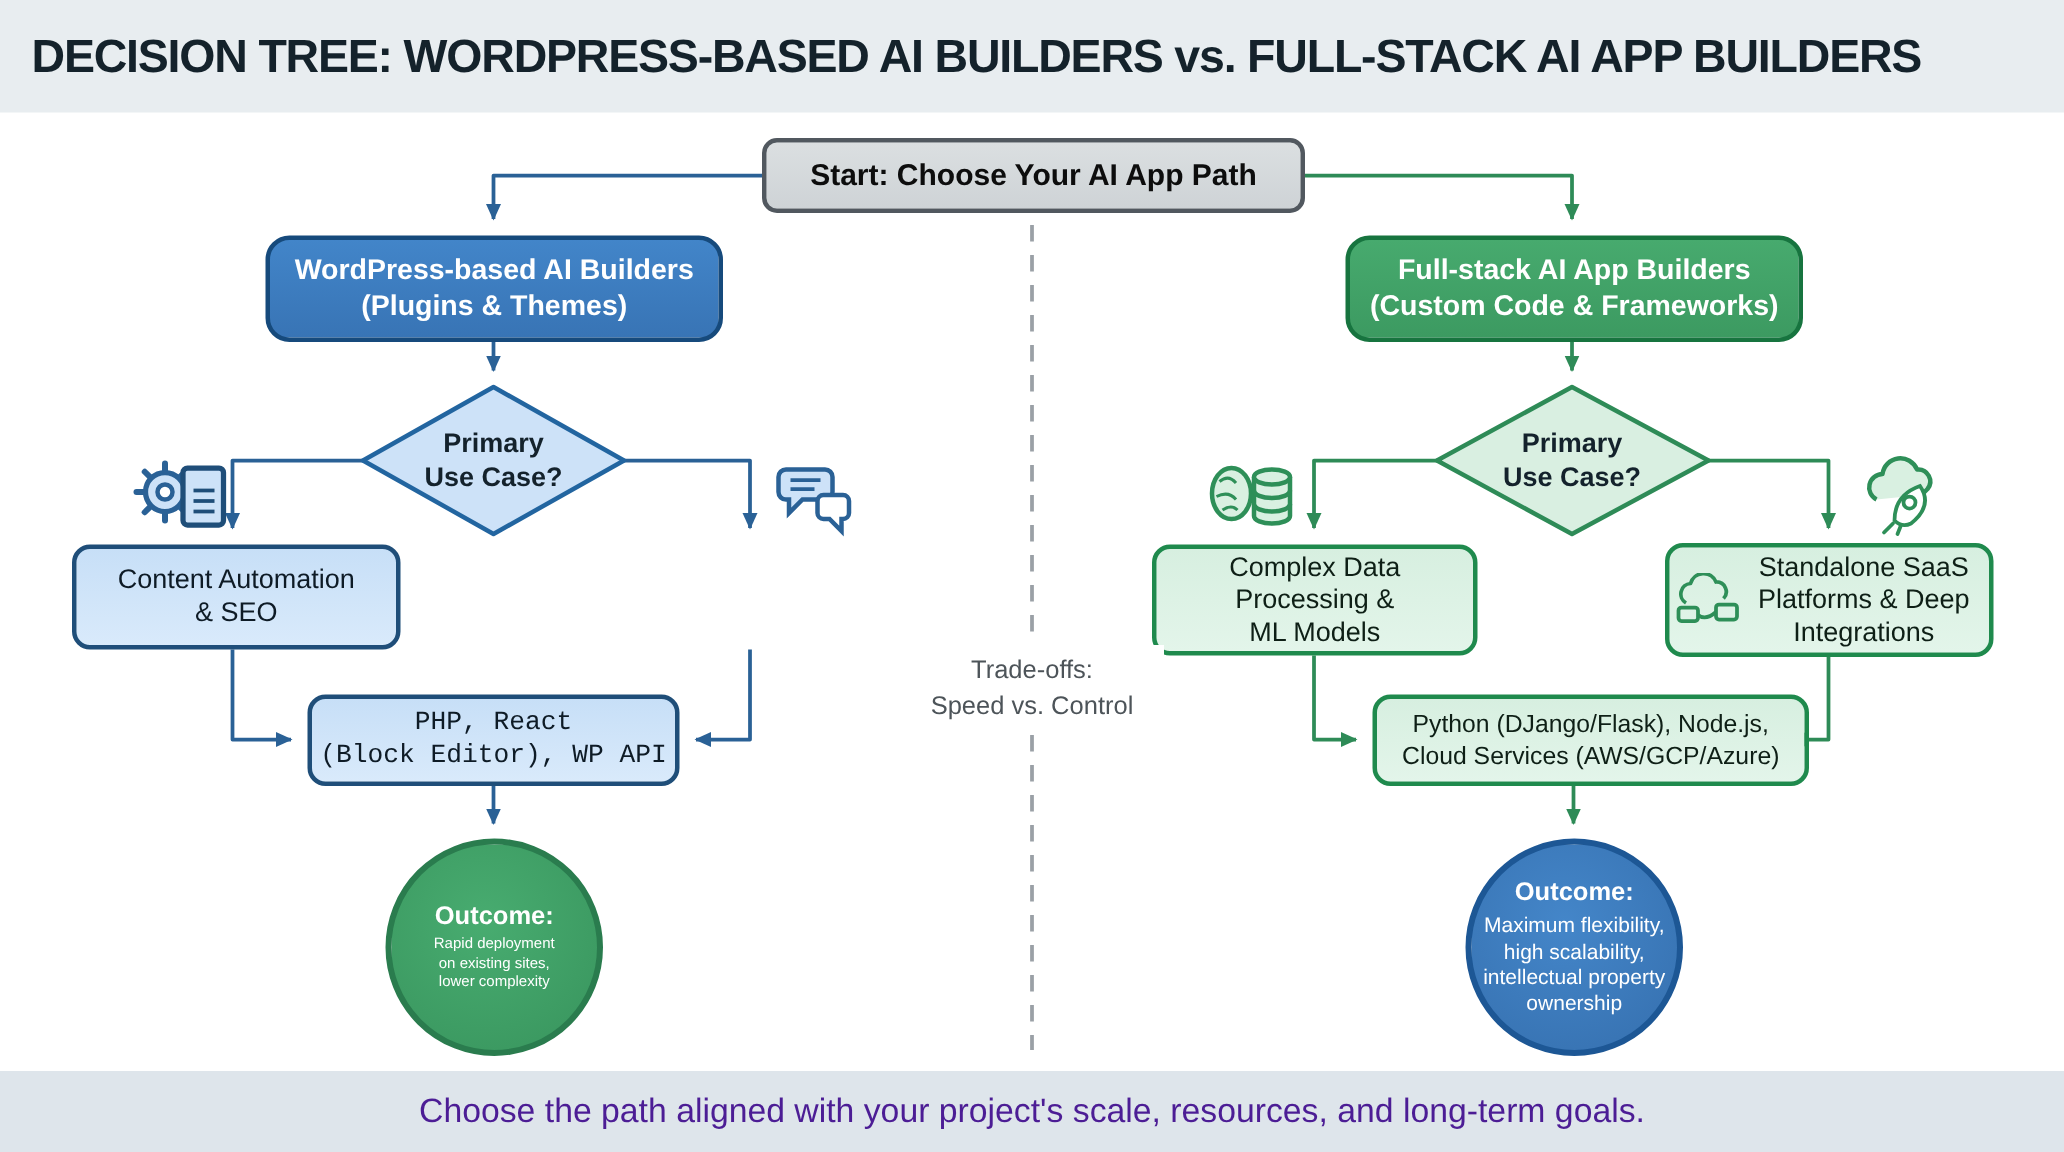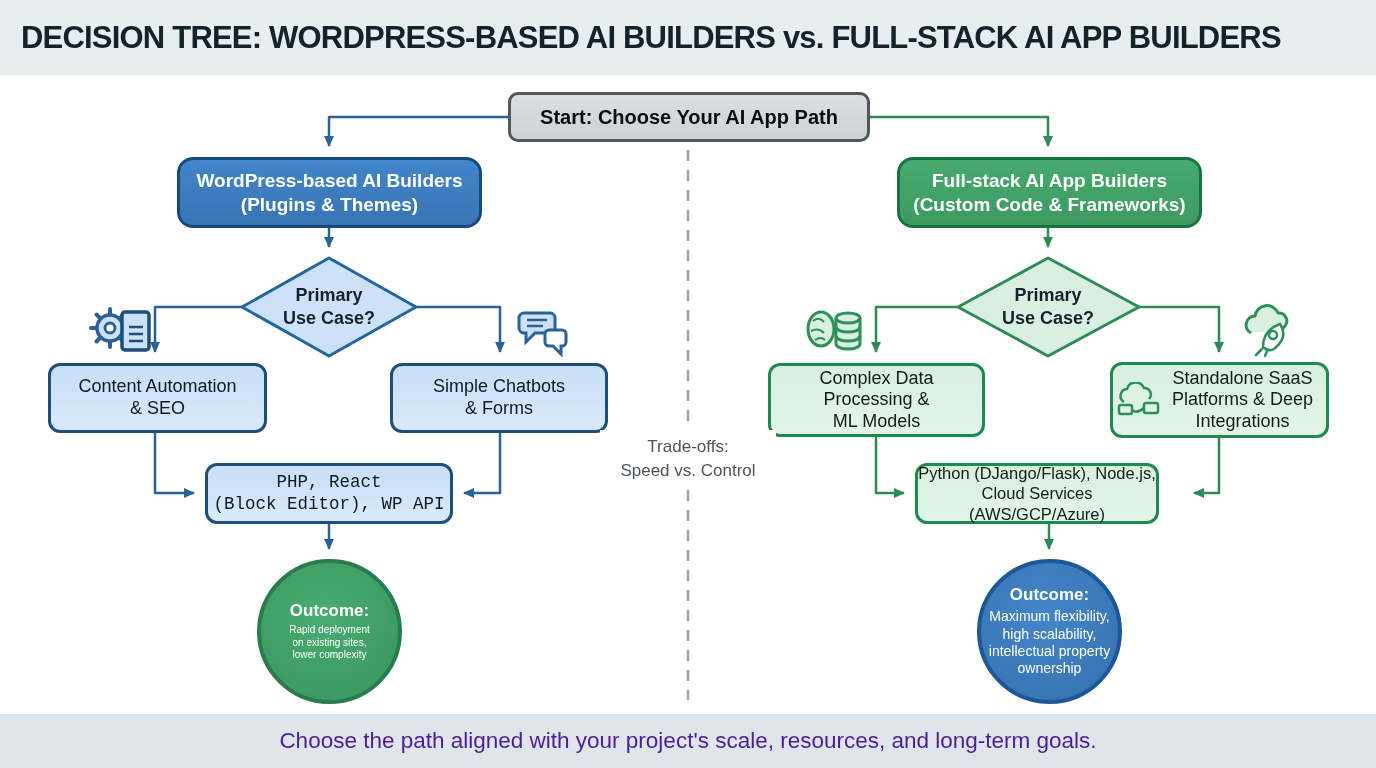--- a/index.html
+++ b/index.html
@@ -90,33 +90,31 @@
   <div class="node box-green" style="left:897px; top:157px;">Full-stack AI App Builders
 (Custom Code &amp; Frameworks)</div>
 
   <div class="diamond-label" style="left:239px; top:284px;">Primary
 Use Case?</div>
   <div class="diamond-label" style="left:958px; top:284px;">Primary
 Use Case?</div>
 
   <div class="node box-lightblue" style="left:48px; top:363px; width:219px; height:70px;">Content Automation
 &amp; SEO</div>
-  <div class="node box-lightblue" style="left:390px; top:363px; width:218px; height:70px;">Simple Chatbots
-&amp; Forms</div>
 
   <div class="node box-lightgreen" style="left:768px; top:363px; width:217px; height:74px; line-height:1.18;">Complex Data
 Processing &amp;
 ML Models</div>
   <div class="node box-lightgreen" style="left:1110px; top:362px; width:219px; height:76px; line-height:1.18; padding-left:46px;">Standalone SaaS
 Platforms &amp; Deep
 Integrations</div>
 
   <div class="node box-lightblue tech" style="left:205px; top:463px; width:248px; height:61px; font-size:17.5px;font-family:Liberation Mono, monospace;">PHP, React
 (Block Editor), WP API</div>
-  <div class="node box-lightgreen tech" style="left:915px; top:463px; width:244px; height:61px; font-size:16.5px;">Python (DJango/Flask), Node.js,
+  <div class="node box-lightgreen tech" style="left:915px; top:463px; width:291px; height:61px; font-size:16.5px;">Python (DJango/Flask), Node.js,
 Cloud Services (AWS/GCP/Azure)</div>
 
   <div class="circle circle-green">
     <div class="o-title">Outcome:</div>
     <div class="o-body" style="font-size:10px;">Rapid deployment
 on existing sites,
 lower complexity</div>
   </div>
   <div class="circle circle-blue">
     <div class="o-title">Outcome:</div>

